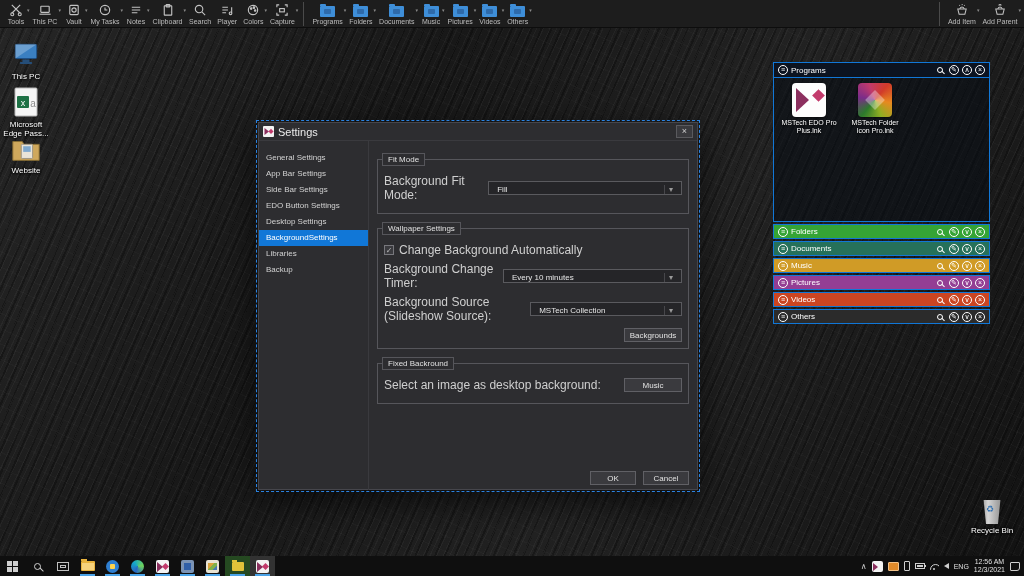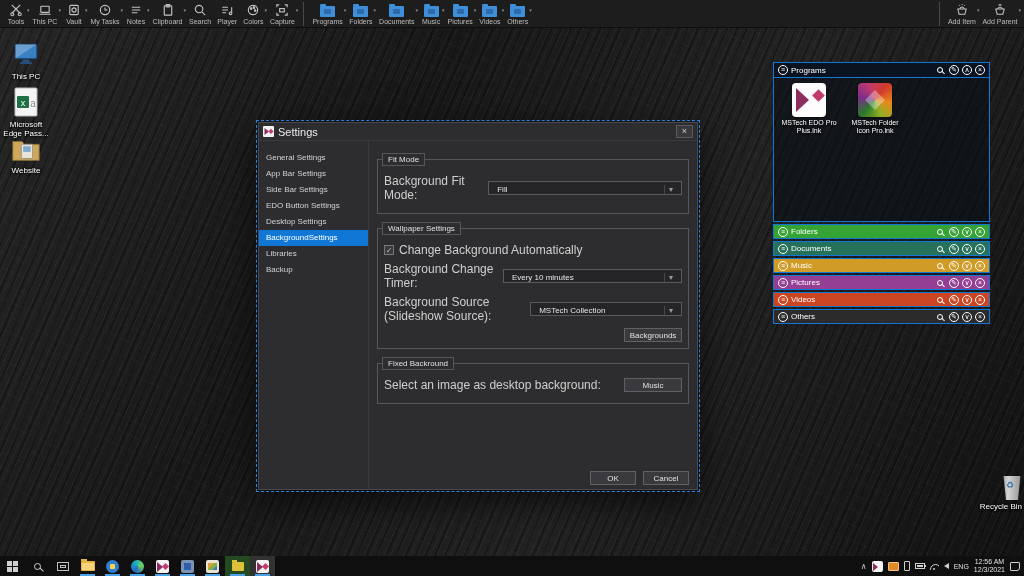--- a/index.html
+++ b/index.html
@@ -308,21 +308,21 @@
   <span class="cap">Microsoft Edge Pass...</span>
 </div>
 <div class="desktop-icon" style="left:0; top:136px;">
   <svg width="32" height="28" viewBox="0 0 34 28">
     <path d="M3 5 h10 l2 3 h16 v17 H3 z" fill="#cfa85c" stroke="#8a6f34"></path>
     <rect x="12" y="8" width="12" height="15" rx="1" fill="#e9e4d8" stroke="#9a9384"></rect>
     <rect x="14" y="10" width="8" height="6" fill="#7fa9cf"></rect>
   </svg>
   <span class="cap">Website</span>
 </div>
-<div class="desktop-icon" style="left:962px; top:476px; width:60px;align-items:flex-end;">
+<div class="desktop-icon" style="left:962px; top:500px; width:60px;">
   <div class="bin-body"></div>
   <span class="cap">Recycle Bin</span>
 </div>
 
 <div class="dialog">
   <div class="dlg-titlebar">
     <svg width="11" height="11" viewBox="0 0 11 11">
       <rect width="11" height="11" rx="1" fill="#f3f3f3"></rect>
       <path d="M1.5 2 L6 5.5 L1.5 9 z" fill="#8b2f5e"></path>
       <rect x="6.2" y="3.6" width="3.6" height="3.6" transform="rotate(45 8 5.4)" fill="#c23a6b"></rect>

